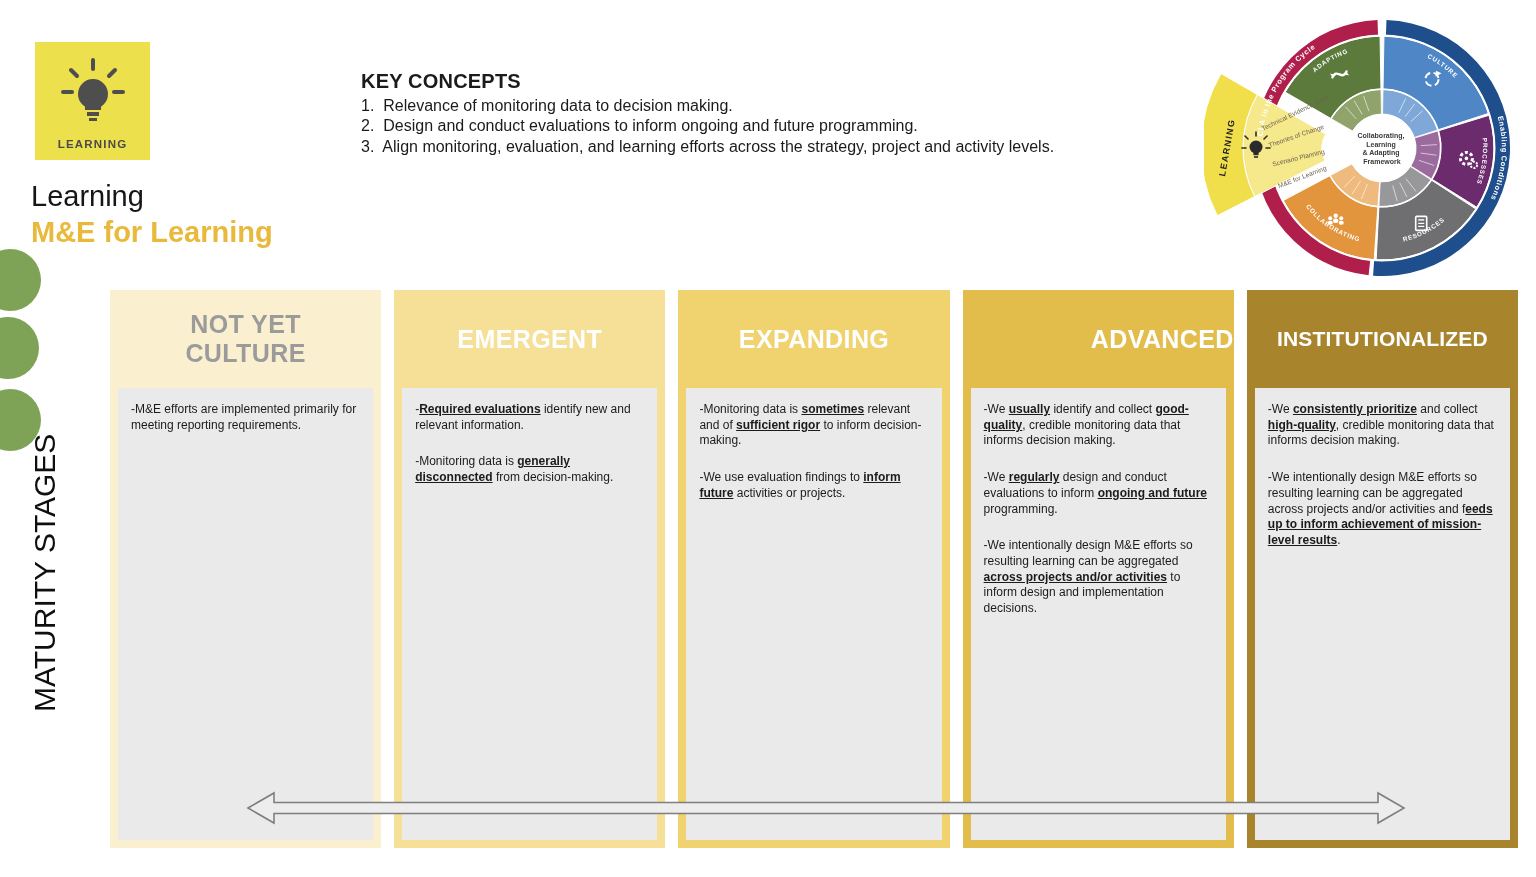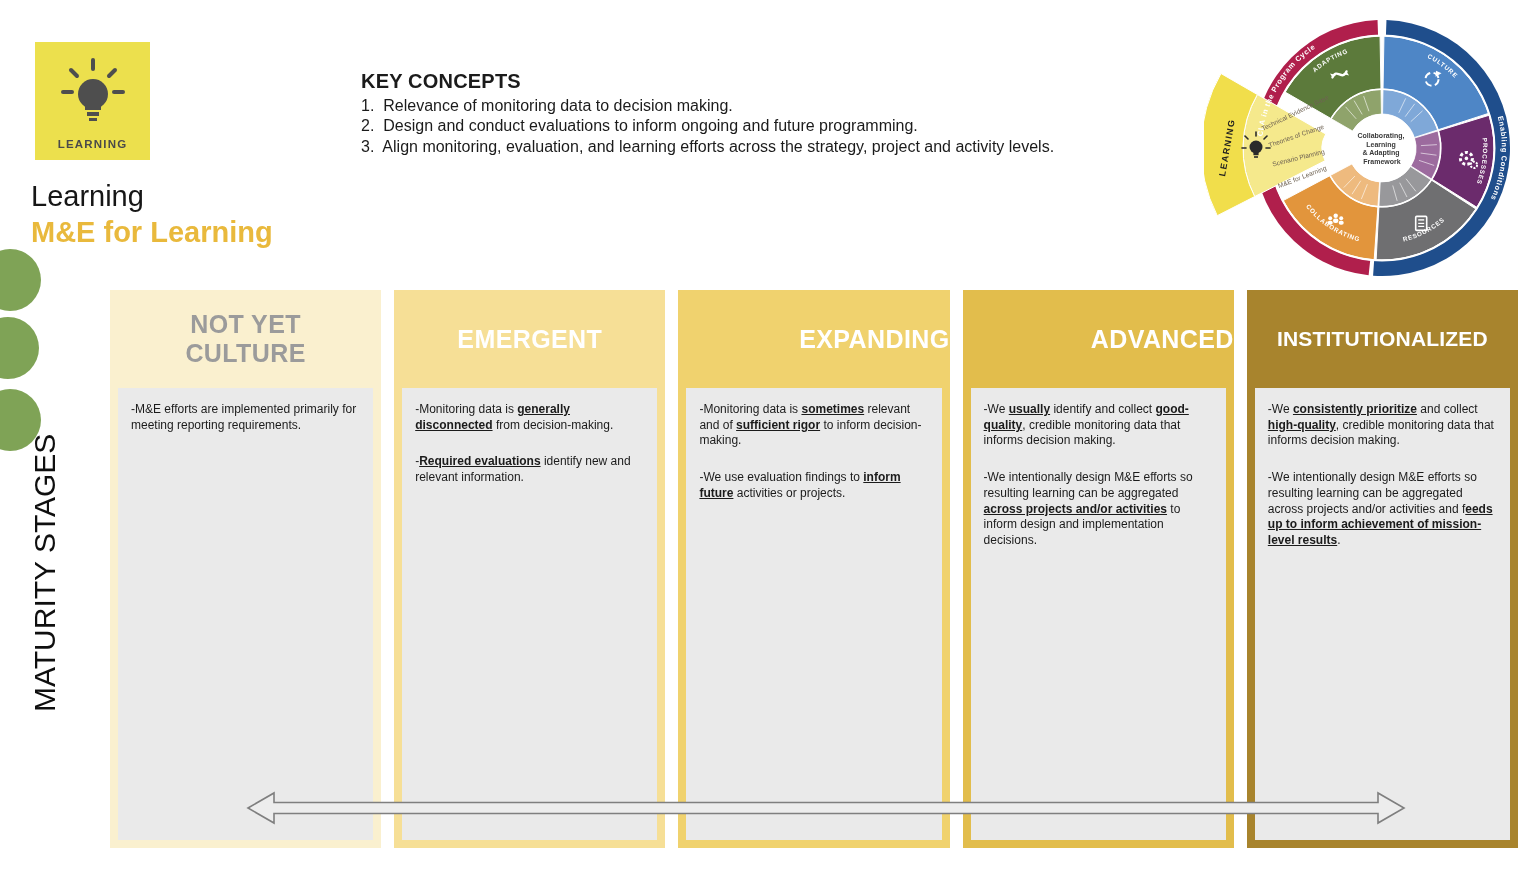--- a/index.html
+++ b/index.html
@@ -194,39 +194,40 @@
       </div>
       <div class="stage-body">
         <p><span>-M&amp;E efforts are implemented primarily for meeting reporting requirements.</span></p>
       </div>
     </div>
     <div class="stage-col" style="background: rgb(246, 223, 150);">
       <div class="stage-header" style="color: rgb(255, 255, 255);">
         <span>EMERGENT</span>
       </div>
       <div class="stage-body">
+        <p><span>-</span><span class="em">Required evaluations</span><span> identify new and relevant information.</span></p>
         <p><span>-Monitoring data is </span><span class="em">generally disconnected</span><span> from decision-making.</span></p>
-        <p><span>-</span><span class="em">Required evaluations</span><span> identify new and relevant information.</span></p>
       </div>
     </div>
     <div class="stage-col" style="background: rgb(240, 210, 110);">
-      <div class="stage-header" style="color: rgb(255, 255, 255); justify-content: flex-end;">
+      <div class="stage-header" style="color: rgb(255, 255, 255);">
         <span>EXPANDING</span>
       </div>
       <div class="stage-body">
         <p><span>-Monitoring data is </span><span class="em">sometimes</span><span> relevant and of </span><span class="em">sufficient rigor</span><span> to inform decision-making.</span></p>
         <p><span>-We use evaluation findings to </span><span class="em">inform future</span><span> activities or projects.</span></p>
       </div>
     </div>
     <div class="stage-col" style="background: rgb(226, 189, 76); align-items: flex-end;">
       <div class="stage-header" style="color: rgb(255, 255, 255);">
         <span>ADVANCED</span>
       </div>
       <div class="stage-body">
         <p><span>-We </span><span class="em">usually</span><span> identify and collect </span><span class="em">good-quality</span><span>, credible monitoring data that informs decision making.</span></p>
+        <p><span>-We </span><span class="em">regularly</span><span> design and conduct evaluations to inform </span><span class="em">ongoing and future</span><span> programming.</span></p>
         <p><span>-We intentionally design M&amp;E efforts so resulting learning can be aggregated </span><span class="em">across projects and/or activities</span><span> to inform design and implementation decisions.</span></p>
       </div>
     </div>
     <div class="stage-col" style="background: rgb(168, 132, 45);">
       <div class="stage-header small" style="color: rgb(255, 255, 255);">
         <span>INSTITUTIONALIZED</span>
       </div>
       <div class="stage-body">
         <p><span>-We </span><span class="em">consistently prioritize</span><span> and collect </span><span class="em">high-quality</span><span>, credible monitoring data that informs decision making.</span></p>
         <p><span>-We intentionally design M&amp;E efforts so resulting learning can be aggregated across projects and/or activities and f</span><span class="em">eeds up to inform achievement of mission-level results</span><span>.</span></p>

